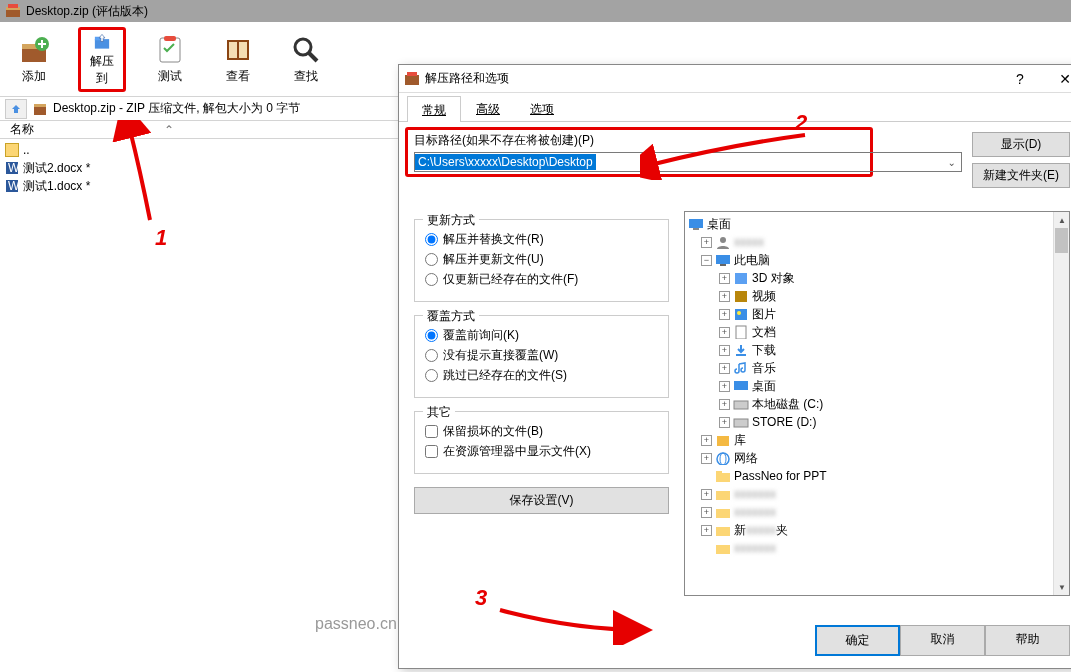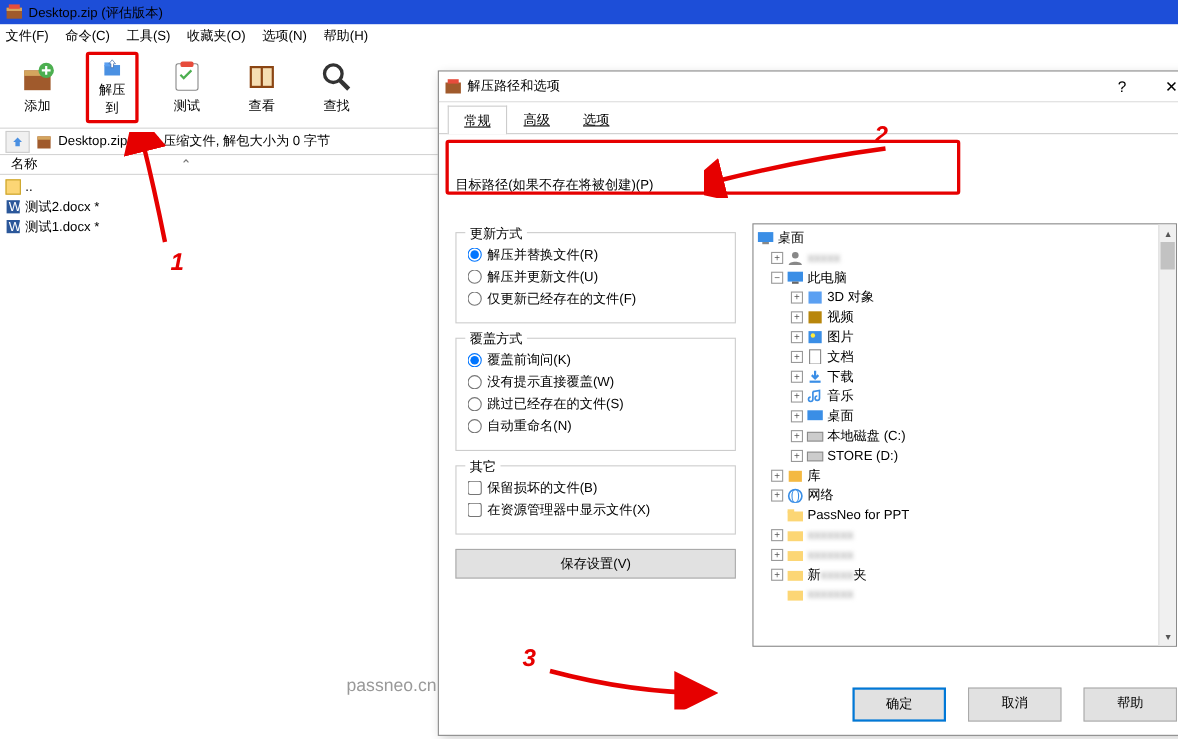--- a/index.html
+++ b/index.html
@@ -1,20 +1,20 @@
 <!DOCTYPE html>
 <html><head>
 <meta charset="utf-8">
 <style>
 * { box-sizing: border-box; margin: 0; padding: 0; font-family: "Microsoft YaHei", "Segoe UI", sans-serif; font-size: 12px; }
 body { background: #fff; width: 1071px; height: 672px; overflow: hidden; position: relative; }
 
 
 .main-window { width: 1071px; height: 672px; position: relative; }
-.titlebar { height: 22px; background: #1d4ed8; display: flex; align-items: center; padding: 0 5px; gap: 5px; }
+.titlebar { height: 22px; background: #a3a3a3; display: flex; align-items: center; padding: 0 5px; gap: 5px; }
 .titlebar .title-icon { width: 16px; height: 16px; }
 
 .menubar { height: 20px; display: flex; align-items: center; padding: 0 5px; gap: 15px; color: #000; }
 .menubar span { cursor: default; }
 
 .toolbar { height: 75px; display: flex; align-items: center; padding: 3px 10px; gap: 20px; border-bottom: 1px solid #d4d4d4; }
 .tool-item { display: flex; flex-direction: column; align-items: center; width: 48px; height: 65px; justify-content: center; cursor: pointer; }
 .tool-item svg { width: 32px; height: 32px; }
 .tool-item span { font-size: 12px; margin-top: 2px; }
 .tool-highlight { border: 3px solid #e60000; border-radius: 3px; padding: 2px 4px; text-align: center; }
@@ -37,21 +37,21 @@
 .dialog-titlebar .dlg-right { display: flex; align-items: center; gap: 15px; }
 .dlg-btn { width: 30px; height: 22px; display: flex; align-items: center; justify-content: center; cursor: pointer; font-size: 14px; }
 
 .dialog-tabs { height: 27px; display: flex; border-bottom: 1px solid #ccc; padding: 0 8px; margin-top: 2px; }
 .tab { padding: 5px 14px; cursor: pointer; border: 1px solid transparent; border-bottom: none; text-decoration: underline; }
 .tab.active { border-color: #ccc; background: #fff; position: relative; top: 1px; }
 
 .dialog-body { position: relative; padding: 10px 15px; }
 .row1 { display: flex; gap: 10px; align-items: flex-start; }
 .path-group { flex: 1; }
-.path-group label { display: block; margin-bottom: 3px; margin-top: 28px; }
+.path-group label { display: block; margin-bottom: 3px; }
 .path-combo { width: 100%; height: 20px; border: 1px solid #7a7a7a; display: flex; align-items: center; position: relative; }
 .path-combo .value { background: #0078d7; color: #fff; padding: 1px 3px; font-size: 12px; }
 .path-combo .chev { position: absolute; right: 5px; color: #555; font-size: 10px; }
 .path-redbox { position: absolute; border: 3px solid #e60000; border-radius: 3px; left: 6px; top: 5px; width: 468px; height: 50px; pointer-events: none; }
 .side-btns { display: flex; flex-direction: column; gap: 6px; }
 .btn { border: 1px solid #aaa; background: #e1e1e1; padding: 3px 10px; min-width: 80px; text-align: center; cursor: pointer; }
 
 .lower-row { display: flex; gap: 15px; margin-top: 23px; }
 .left-col { width: 255px; display: flex; flex-direction: column; gap: 5px; }
 .group { border: 1px solid #ccc; padding: 8px 10px 10px; position: relative; margin-top: 8px; }
@@ -63,21 +63,21 @@
 .tree-panel { flex: 1; border: 1px solid #888; height: 385px; overflow: hidden; background: #fff; position: relative; }
 .tree { padding: 3px; font-size: 12px; }
 .tree-row { display: flex; align-items: center; height: 18px; gap: 3px; white-space: nowrap; }
 .indent { display: inline-block; }
 .exp { width: 11px; height: 11px; border: 1px solid #999; display: inline-flex; align-items: center; justify-content: center; font-size: 9px; color: #555; background: #fff; cursor: pointer; }
 .tree-icon { width: 16px; height: 14px; display: inline-block; }
 .scrollbar-v { position: absolute; right: 0; top: 0; width: 16px; height: 100%; background: #f0f0f0; border-left: 1px solid #ddd; }
 .scrollbar-v .thumb { position: absolute; top: 16px; left: 1px; width: 13px; height: 25px; background: #c2c2c2; }
 .scrollbar-v .arr { position: absolute; left: 0; width: 16px; height: 16px; display: flex; align-items: center; justify-content: center; font-size: 8px; color: #555; }
 
-.dialog-footer { position: absolute; bottom: 12px; right: 15px; display: flex; gap: 20px; }
+.dialog-footer { position: absolute; bottom: 12px; right: 15px; display: flex; }
 .dialog-footer .btn { min-width: 85px; padding: 5px 10px; }
 .dialog-footer .btn.primary { border: 2px solid #0078d7; }
 
 
 .anno { position: absolute; color: #e60000; font-size: 22px; font-weight: bold; font-style: italic; pointer-events: none; }
 .arrow-svg { position: absolute; pointer-events: none; }
 .watermark { position: absolute; color: #999; font-size: 16px; left: 315px; top: 615px; pointer-events: none; }
 .blur { filter: blur(2px); color: #999; }
 </style>
 </head>
@@ -86,28 +86,20 @@
 <div class="main-window">
   <div class="titlebar">
     <svg class="title-icon" viewBox="0 0 16 16">
         <rect x="1" y="4" width="14" height="10" fill="#a05a2c"></rect>
         <rect x="1" y="4" width="14" height="3" fill="#d4a55e"></rect>
         <rect x="3" y="1" width="10" height="4" fill="#e74c3c"></rect>
       </svg>
     <span>Desktop.zip (评估版本)</span>
   </div>
 
-  <div class="menubar">
-    <span>文件(F)</span>
-    <span>命令(C)</span>
-    <span>工具(S)</span>
-    <span>收藏夹(O)</span>
-    <span>选项(N)</span>
-    <span>帮助(H)</span>
-  </div>
 
   <div class="toolbar">
     <div class="tool-item">
       <svg viewBox="0 0 32 32">
           <rect x="4" y="10" width="24" height="18" fill="#a05a2c"></rect>
           <rect x="4" y="10" width="24" height="5" fill="#d4a55e"></rect>
           <circle cx="24" cy="10" r="7" fill="#4caf50"></circle>
           <path d="M24 6v8M20 10h8" stroke="#fff" stroke-width="2"></path>
         </svg>
       <span>添加</span>
@@ -203,20 +195,28 @@
       <div class="tab active">常规</div>
       <div class="tab">高级</div>
       <div class="tab">选项</div>
     </div>
 
     <div class="dialog-body">
       <div class="path-redbox"></div>
       <div class="row1">
         <div class="path-group">
           <label><span>目标路径(如果不存在将被创建)(P)</span></label>
+          <div class="path-combo">
+            <span class="value">C:\Users\xxxxx\Desktop\Desktop</span>
+            <span class="chev">⌄</span>
+          </div>
+        </div>
+        <div class="side-btns">
+          <div class="btn"><span>显示(D)</span></div>
+          <div class="btn"><span>新建文件夹(E)</span></div>
         </div>
       </div>
 
       <div class="lower-row">
         <div class="left-col">
           <div class="group">
             <span class="legend">更新方式</span>
             <label class="radio-row">
                 <input type="radio" checked="" style=""> 
                 <span>解压并替换文件(R)</span>
@@ -236,24 +236,20 @@
                 <input type="radio" checked="" style=""> 
                 <span>覆盖前询问(K)</span>
               </label>
             <label class="radio-row">
                 <input type="radio" style=""> 
                 <span>没有提示直接覆盖(W)</span>
               </label>
             <label class="radio-row">
                 <input type="radio" style=""> 
                 <span>跳过已经存在的文件(S)</span>
-              </label>
-            <label class="radio-row">
-                <input type="radio" style=""> 
-                <span>自动重命名(N)</span>
               </label>
           </div>
           <div class="group">
             <span class="legend">其它</span>
             <label class="check-row">
                 <input type="checkbox" style=""> 
                 <span>保留损坏的文件(B)</span>
               </label>
             <label class="check-row">
                 <input type="checkbox" style=""> 

